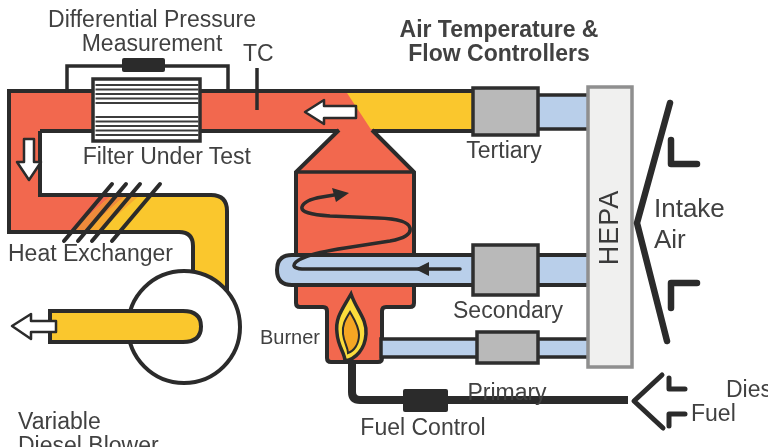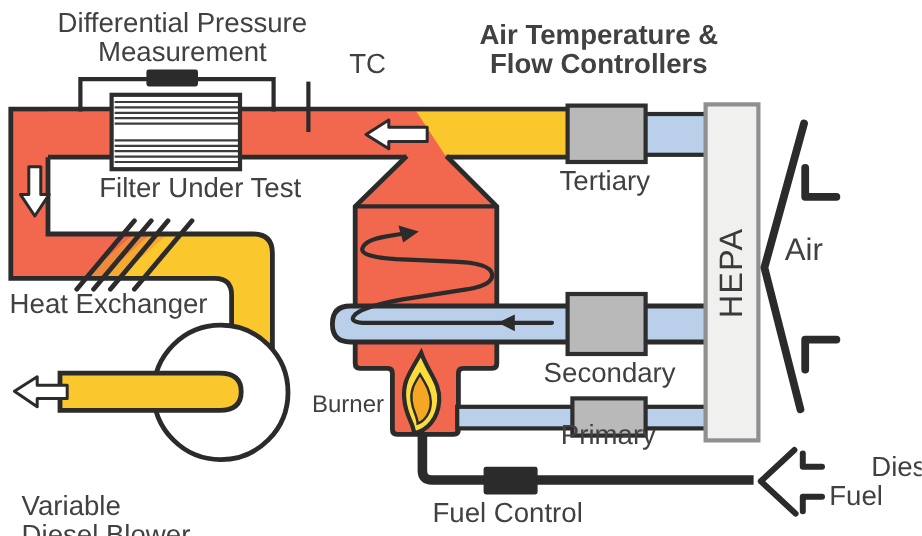--- a/index.html
+++ b/index.html
@@ -134,46 +134,47 @@
       <line x1="95.5" y1="135" x2="198.5" y2="135"></line>
     </g>
   </g>
 </svg>
 
 <div class="lbl center" style="left:32px;top:7px;width:240px;">
   <div>Differential Pressure</div>
   <div>Measurement</div>
 </div>
 
-<div class="lbl" style="left:243px;top:41px;margin-left:48px;">TC</div>
+<div class="lbl" style="left:243px;top:41px;">TC</div>
 
 <div class="lbl center" style="left:51px;top:144px;width:200px;text-align:right;">Filter Under Test</div>
 
 <div class="lbl" style="left:8px;top:241px;">Heat Exchanger</div>
 
 <div class="lbl" style="left:18px;top:361px;margin-top:48px;">
   <div>Variable</div>
   <div>Diesel Blower</div>
 </div>
 
 <div class="lbl center" style="left:389px;top:17px;width:220px;font-weight:bold;">
   <div>Air Temperature &amp;</div>
   <div>Flow Controllers</div>
 </div>
 
 <div class="lbl center" style="left:444px;top:138px;width:120px;">Tertiary</div>
 <div class="lbl center" style="left:448px;top:298px;width:120px;">Secondary</div>
-<div class="lbl center" style="left:447px;top:350px;width:120px;">Primary</div>
+<div class="lbl center" style="left:447px;top:380px;width:120px;">Primary</div>
 
 <div class="lbl lbl-burner" style="left:260px;top:325px;">Burner</div>
 
 <div class="lbl center" style="left:343px;top:415px;width:160px;">Fuel Control</div>
 
 <div class="lbl" style="left:691px;top:377px;margin-left:35px;">Diesel</div>
 <div class="lbl" style="left:691px;top:401px;">Fuel</div>
 
 <div class="lbl lbl-intake" style="left:654px;top:193px;">
+  <div>Intake</div>
   <div>Air</div>
 </div>
 
 <div class="hepa-wrap">
   <span class="hepa-text">HEPA</span>
 </div>
 
 </body></html>

